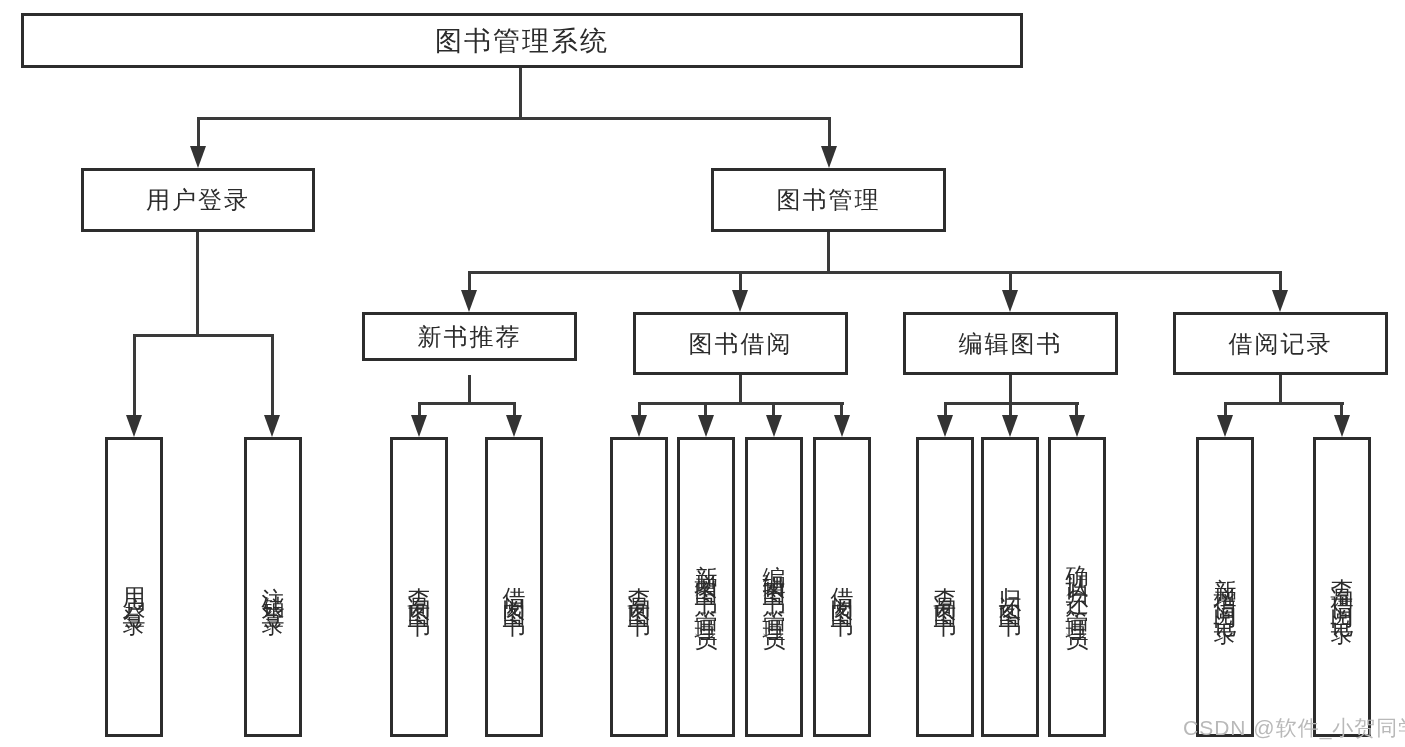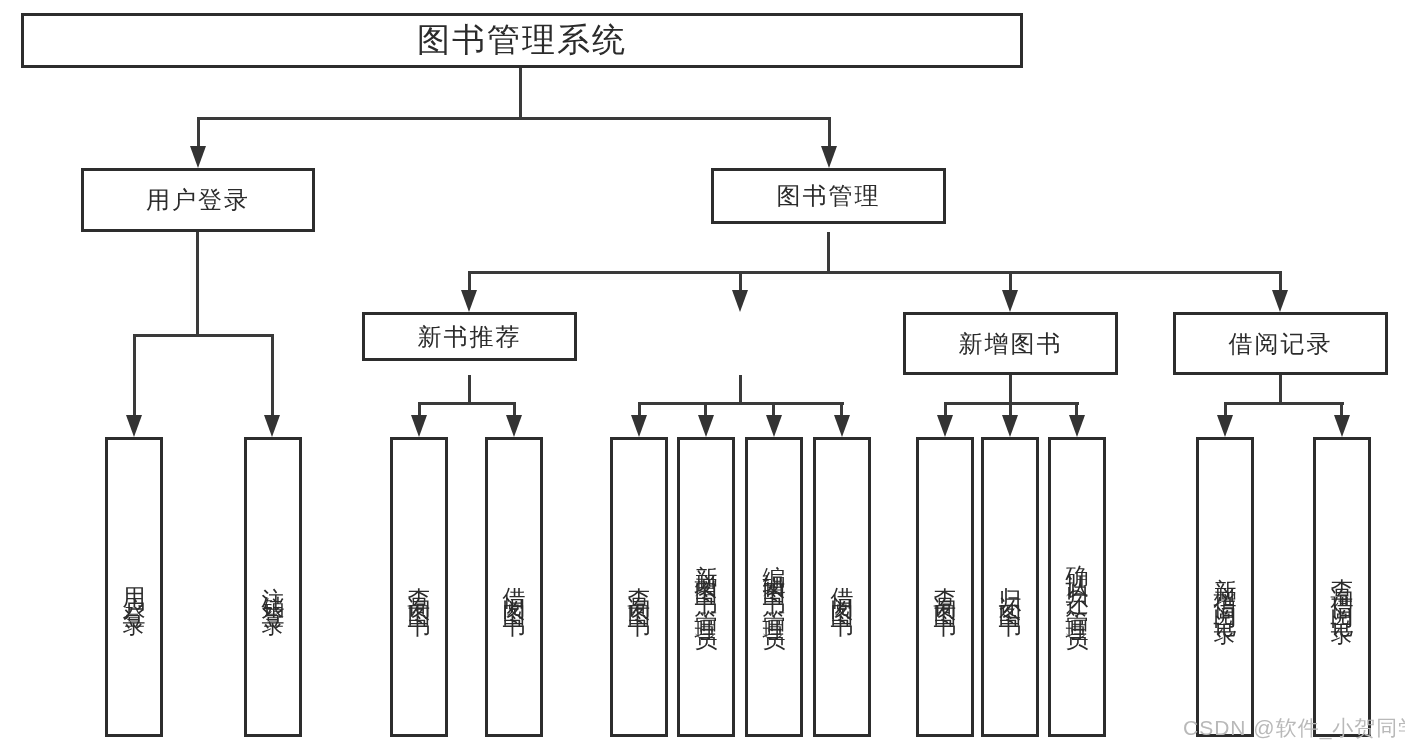--- a/index.html
+++ b/index.html
@@ -5,21 +5,21 @@
   html,body{margin:0;padding:0;background:#ffffff;}
   #canvas{
     position:relative;width:1405px;height:747px;background:#ffffff;overflow:hidden;
     font-family:"Liberation Sans",sans-serif;color:#2b2b2b;
   }
   .box{
     position:absolute;box-sizing:border-box;background:#ffffff;
     border:3px solid #2d2d2d;display:flex;align-items:center;justify-content:center;
   }
   .hlabel{font-size:24px;letter-spacing:2px;white-space:nowrap;}
-  .title-label{font-size:33px;letter-spacing:2px;white-space:nowrap;}
+  .title-label{font-size:27px;letter-spacing:2px;white-space:nowrap;}
   .vlabel{
     writing-mode:vertical-rl;text-orientation:mixed;
     font-size:23px;letter-spacing:9px;line-height:1;white-space:nowrap;
   }
   .line{position:absolute;background:#3a3a3a;}
   .arrow{
     position:absolute;width:0;height:0;
     border-left:8px solid transparent;border-right:8px solid transparent;
     border-top:22px solid #333333;
   }
@@ -40,21 +40,21 @@
   <div class="line" style="left:519px;top:68px;width:3px;height:52px;"></div>
   <div class="line" style="left:197px;top:117px;width:634px;height:3px;"></div>
   <div class="line" style="left:197px;top:117px;width:3px;height:31px;"></div>
   <div class="line" style="left:828px;top:117px;width:3px;height:31px;"></div>
   <div class="arrow" style="left:190px;top:146px;"></div>
   <div class="arrow" style="left:821px;top:146px;"></div>
 
   <div class="box" style="left:81px;top:168px;width:234px;height:64px;">
     <span class="hlabel">用户登录</span>
   </div>
-  <div class="box" style="left:711px;top:168px;width:235px;height:56px;">
+  <div class="box" style="left:711px;top:168px;width:235px;height:64px;">
     <span class="hlabel">图书管理</span>
   </div>
 
   <div class="line" style="left:196px;top:232px;width:3px;height:105px;"></div>
   <div class="line" style="left:133px;top:334px;width:141px;height:3px;"></div>
   <div class="line" style="left:133px;top:334px;width:3px;height:84px;"></div>
   <div class="line" style="left:271px;top:334px;width:3px;height:84px;"></div>
   <div class="arrow" style="left:126px;top:415px;"></div>
   <div class="arrow" style="left:264px;top:415px;"></div>
 
@@ -65,22 +65,25 @@
   <div class="line" style="left:1009px;top:271px;width:3px;height:22px;"></div>
   <div class="line" style="left:1279px;top:271px;width:3px;height:22px;"></div>
   <div class="arrow" style="left:461px;top:290px;"></div>
   <div class="arrow" style="left:732px;top:290px;"></div>
   <div class="arrow" style="left:1002px;top:290px;"></div>
   <div class="arrow" style="left:1272px;top:290px;"></div>
 
   <div class="box" style="left:362px;top:312px;width:215px;height:49px;">
     <span class="hlabel">新书推荐</span>
   </div>
+  <div class="box" style="left:633px;top:312px;width:215px;height:63px;">
+    <span class="hlabel">图书借阅</span>
+  </div>
   <div class="box" style="left:903px;top:312px;width:215px;height:63px;">
-    <span class="hlabel">新增图书</span>
+    <span class="hlabel">编辑图书</span>
   </div>
   <div class="box" style="left:1173px;top:312px;width:215px;height:63px;">
     <span class="hlabel">借阅记录</span>
   </div>
 
   <div class="line" style="left:468px;top:375px;width:3px;height:30px;"></div>
   <div class="line" style="left:418px;top:402px;width:98px;height:3px;"></div>
   <div class="line" style="left:418px;top:402px;width:3px;height:16px;"></div>
   <div class="line" style="left:513px;top:402px;width:3px;height:16px;"></div>
   <div class="arrow" style="left:411px;top:415px;"></div>

